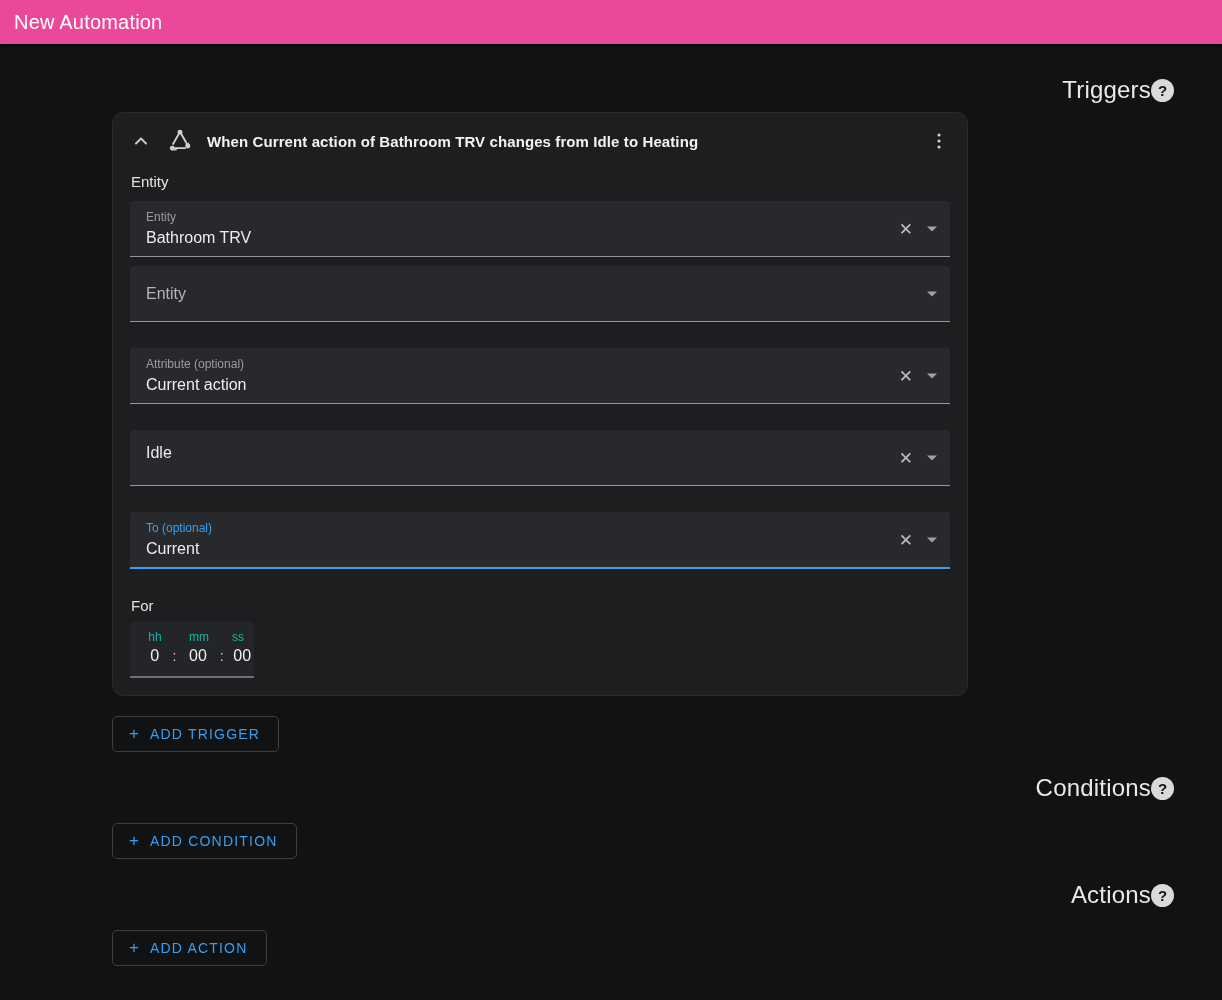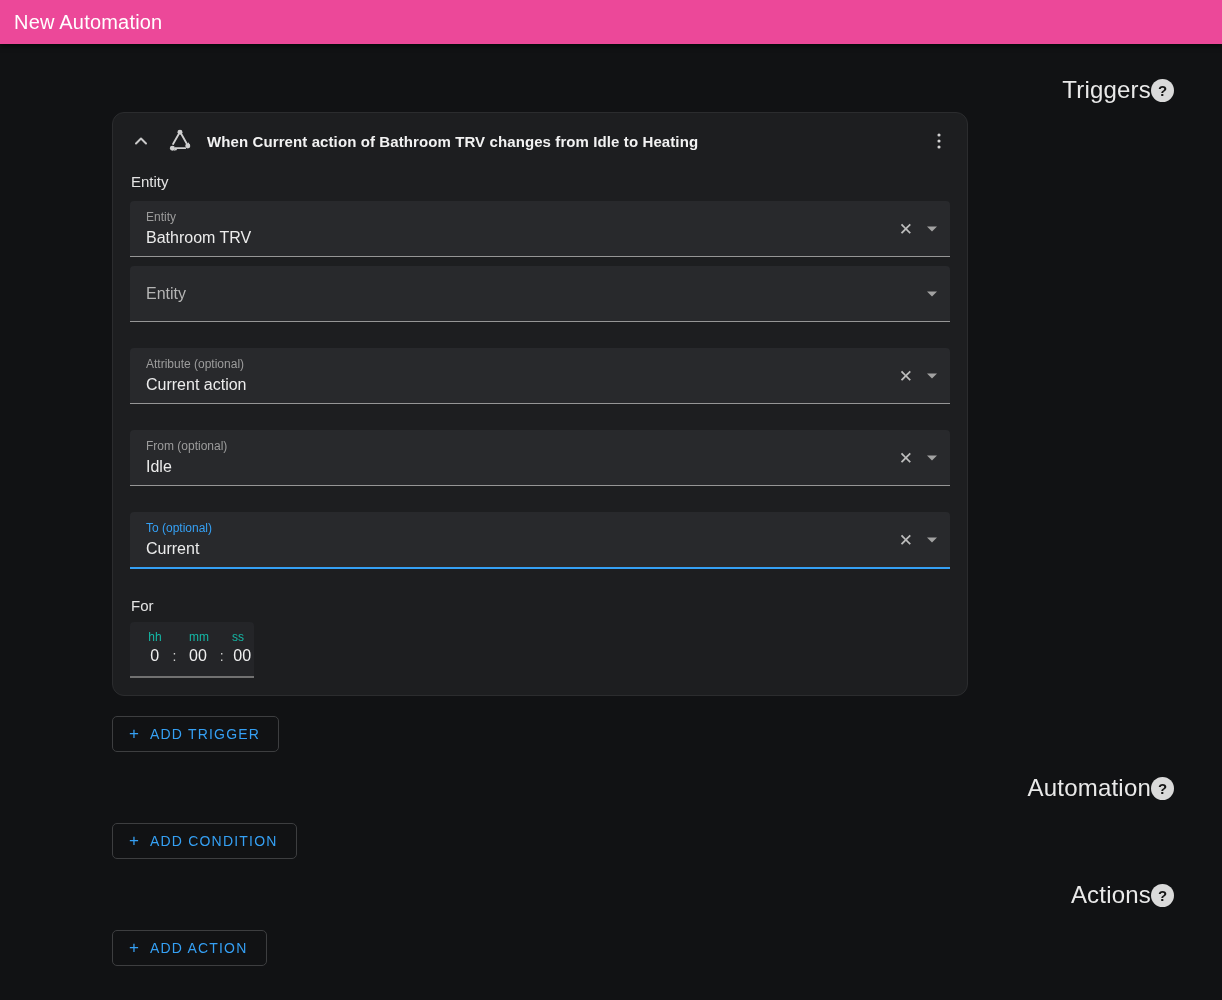--- a/index.html
+++ b/index.html
@@ -203,21 +203,20 @@
       <div class="field gap-lg">
         <span class="flabel">Attribute (optional)</span>
         <span class="fvalue">Current action</span>
         <span class="field-icons">
           <span class="clear-x">✕</span>
           <span class="caret"></span>
         </span>
       </div>
 
       <div class="field gap-lg">
-        <span class="flabel">From (optional)</span>
         <span class="fvalue">Idle</span>
         <span class="field-icons">
           <span class="clear-x">✕</span>
           <span class="caret"></span>
         </span>
       </div>
 
       <div class="field focused gap-lg">
         <span class="flabel">To (optional)</span>
         <span class="fvalue">Current</span>
@@ -246,21 +245,21 @@
   </div>
 
   <div class="mt-trigger">
     <button class="add-btn">
       <span class="plus">+</span>
       <span>ADD TRIGGER</span>
     </button>
   </div>
 
   <div class="section-head mt-head">
-    <h2 class="section-title">Automation</h2>
+    <h2 class="section-title">Conditions</h2>
     <div class="help-btn">?</div>
   </div>
   <div class="mt-btn">
     <button class="add-btn">
       <span class="plus">+</span>
       <span>ADD CONDITION</span>
     </button>
   </div>
 
   <div class="section-head mt-head">

